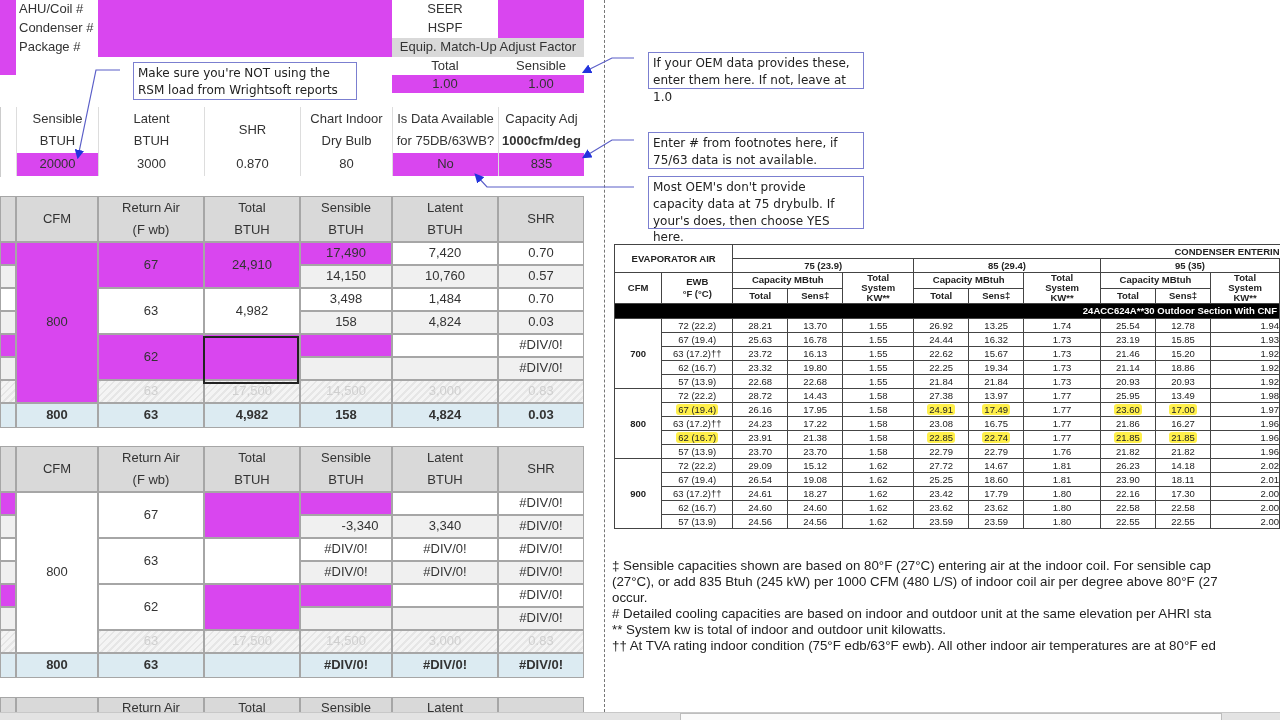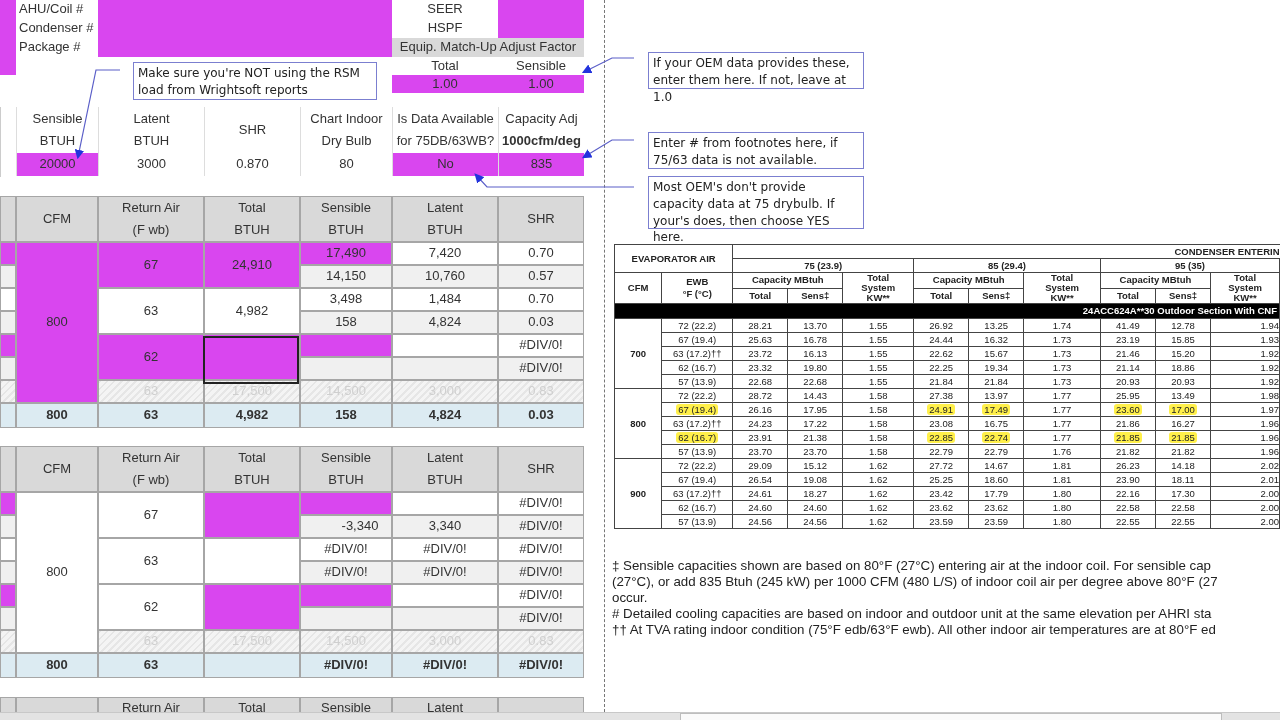--- a/index.html
+++ b/index.html
@@ -224,21 +224,21 @@
 <div class="cell g bd" style="left:98px;top:697px;width:106px;height:20px;align-items:flex-start;padding-top:2px;">Return Air</div>
 <div class="cell g bd" style="left:204px;top:697px;width:96px;height:20px;align-items:flex-start;padding-top:2px;">Total</div>
 <div class="cell g bd" style="left:300px;top:697px;width:92px;height:20px;align-items:flex-start;padding-top:2px;">Sensible</div>
 <div class="cell g bd" style="left:392px;top:697px;width:106px;height:20px;align-items:flex-start;padding-top:2px;">Latent</div>
 <div class="abs g bd" style="left:498px;top:697px;width:86px;height:20px;"></div>
 
 <div class="abs" style="left:203px;top:336px;width:96px;height:48px;border:2px solid #222;"></div>
 
 <div class="pagebreak"></div>
 
-<div class="note" style="left:133px;top:62px;width:244px;height:38px;">Make sure you're NOT using the RSM load from Wrightsoft reports</div>
+<div class="note" style="left:133px;top:62px;width:224px;height:38px;">Make sure you're NOT using the RSM load from Wrightsoft reports</div>
 <div class="note" style="left:648px;top:52px;width:216px;height:37px;">If your OEM data provides these, enter them here. If not, leave at 1.0</div>
 <div class="note" style="left:648px;top:132px;width:216px;height:37px;">Enter # from footnotes here, if 75/63 data is not available.</div>
 <div class="note" style="left:648px;top:176px;width:216px;height:53px;">Most OEM's don't provide capacity data at 75 drybulb. If your's does, then choose YES here.</div>
 
 <svg class="arrows" viewBox="0 0 1280 720">
   <defs>
     <marker id="ah" markerWidth="8" markerHeight="8" refX="6" refY="4" orient="auto">
       <path d="M0,0 L8,4 L0,8 z" fill="#2233dd"></path>
     </marker>
   </defs>
@@ -312,21 +312,21 @@
       </tr>
       <tr>
         <td rowspan="5" class="hd">700</td>
         <td><span>72 (22.2)</span></td>
         <td><span>28.21</span></td>
         <td><span>13.70</span></td>
         <td><span>1.55</span></td>
         <td><span>26.92</span></td>
         <td><span>13.25</span></td>
         <td><span>1.74</span></td>
-        <td><span>41.49</span></td>
+        <td><span>25.54</span></td>
         <td><span>12.78</span></td>
         <td style="text-align: right;"><span>1.94</span></td>
       </tr>
       <tr>
         <td><span>67 (19.4)</span></td>
         <td><span>25.63</span></td>
         <td><span>16.78</span></td>
         <td><span>1.55</span></td>
         <td><span>24.44</span></td>
         <td><span>16.32</span></td>
@@ -494,17 +494,18 @@
         <td style="text-align: right;"><span>2.00</span></td>
       </tr>
     </tbody>
 </table>
 
 <div class="foot" id="footnotes">
     <div>‡  Sensible capacities shown are based on 80°F (27°C) entering air at the indoor coil. For sensible cap</div>
     <div>(27°C), or add 835 Btuh (245 kW) per 1000 CFM (480 L/S) of indoor coil air per degree above 80°F (27</div>
     <div>occur.</div>
     <div>#  Detailed cooling capacities are based on indoor and outdoor unit at the same elevation per AHRI sta</div>
+    <div>** System kw is total of indoor and outdoor unit kilowatts.</div>
     <div>†† At TVA rating indoor condition (75°F edb/63°F ewb). All other indoor air temperatures are at 80°F ed</div>
   </div>
 
 <div class="statusbar"></div>
 <div class="hscroll"></div>
 
 </body></html>

